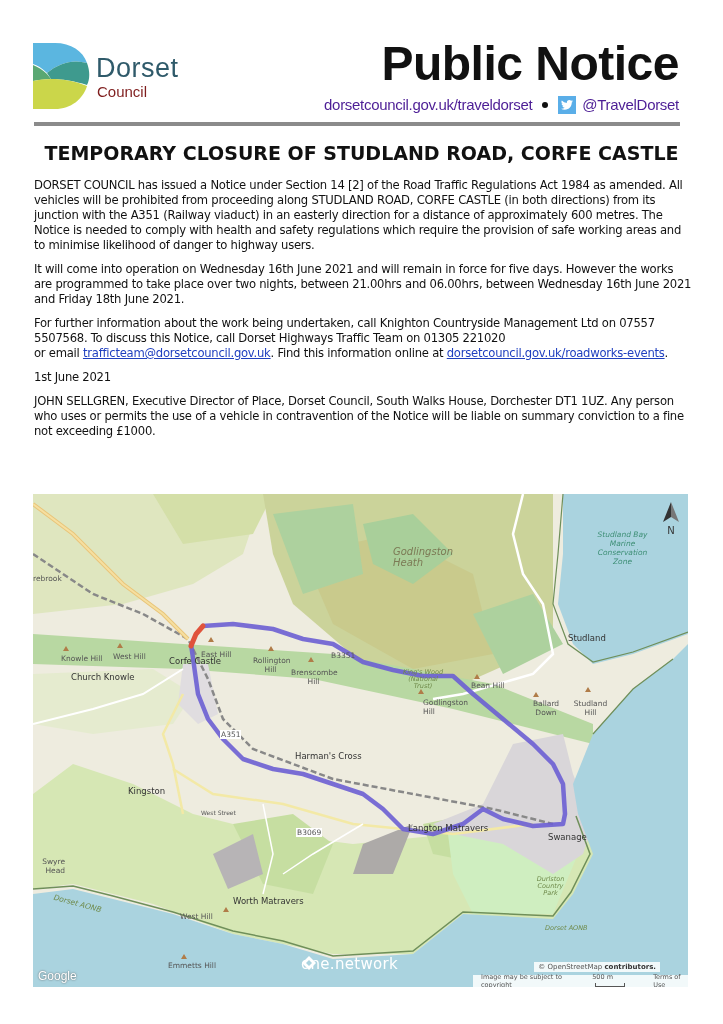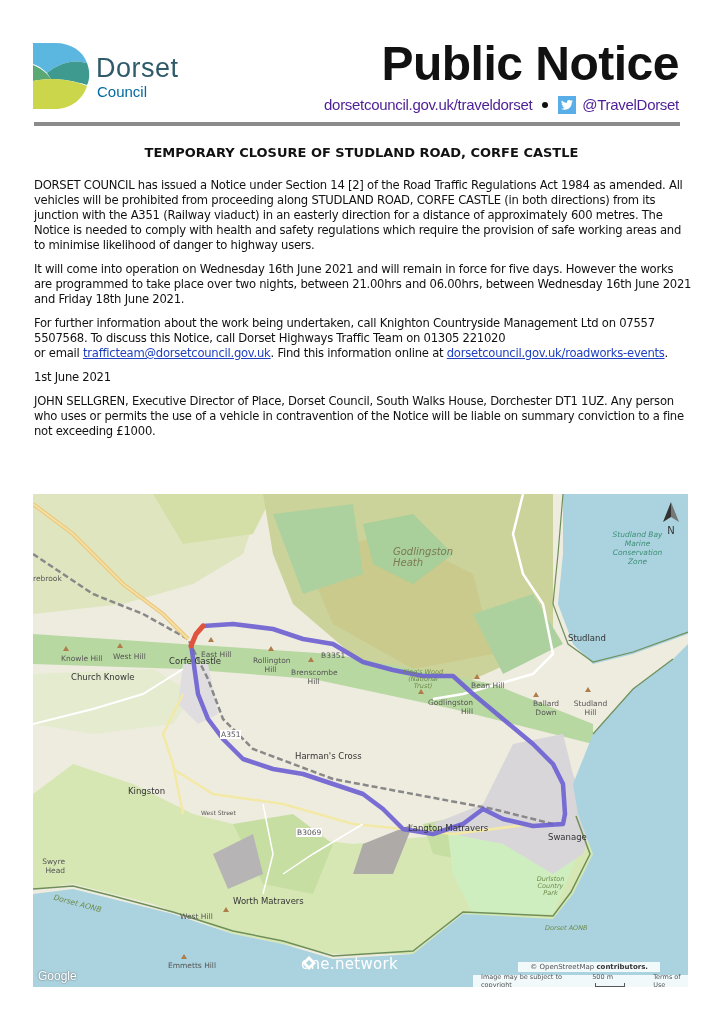--- a/index.html
+++ b/index.html
@@ -1,39 +1,39 @@
 <!DOCTYPE html>
 <html><head>
 <meta charset="utf-8">
 <style>
   html,body{margin:0;padding:0;background:#fff;}
   body{width:723px;height:1024px;position:relative;overflow:hidden;font-family:"DejaVu Sans",sans-serif;color:#111;}
   .logo{position:absolute;left:33px;top:43px;width:160px;height:66px;}
   .logo svg{position:absolute;left:0;top:0;}
   .logo .name{position:absolute;left:63px;top:12px;font-family:"Liberation Sans",sans-serif;color:#2f5a6a;font-size:27px;line-height:27px;letter-spacing:0.5px;}
-  .logo .sub{position:absolute;left:64px;top:41px;font-family:"Liberation Sans",sans-serif;color:#0369a1;font-size:15px;line-height:15px;}
+  .logo .sub{position:absolute;left:64px;top:41px;font-family:"Liberation Sans",sans-serif;color:#7f1d1d;font-size:15px;line-height:15px;}
   .title{position:absolute;right:44px;top:38px;font-family:"Liberation Sans",sans-serif;font-weight:bold;font-size:48px;line-height:52px;color:#111;letter-spacing:-0.5px;}
   .contact{position:absolute;right:44px;top:96px;font-family:"Liberation Sans",sans-serif;font-size:15px;line-height:18px;color:#4c1d95;display:flex;align-items:center;gap:6px;letter-spacing:-0.3px;}
   .dot{width:6px;height:6px;border-radius:50%;background:#111;display:inline-block;margin:0 4px;}
   .tw{width:18px;height:18px;background:#5aaee8;display:inline-flex;align-items:center;justify-content:center;}
   .rule{position:absolute;left:34px;top:122px;width:646px;height:4px;background:#8b8b8b;}
-  .heading{position:absolute;left:0;width:723px;top:143px;text-align:center;font-weight:bold;font-size:13px;line-height:20px;letter-spacing:0;}
+  .heading{position:absolute;left:0;width:723px;top:143px;text-align:center;font-weight:bold;font-size:19px;line-height:20px;letter-spacing:0;}
   .body{position:absolute;left:34px;top:178px;width:660px;font-size:11.6px;line-height:15px;letter-spacing:-0.25px;}
   .body p{margin:0 0 9px 0;}
   .body p.b{font-weight:bold;}
   .body a{color:#1f3fbf;text-decoration:underline;}
   .map{position:absolute;left:33px;top:494px;width:655px;height:493px;overflow:hidden;background:#efece4;}
   .map svg{position:absolute;left:0;top:0;}
   .lbl{position:absolute;font-size:7.5px;color:#555;white-space:nowrap;line-height:9px;}
   .lbl.big{font-size:8.5px;color:#333;}
   .lbl.it{font-style:italic;color:#6f8a4a;}
   .lbl.sea{font-style:italic;color:#3e8f76;text-align:center;}
   .google{position:absolute;left:5px;bottom:4px;font-family:"Liberation Sans",sans-serif;font-size:12px;color:#fff;text-shadow:0 0 2px #555;}
   .onenet{position:absolute;left:268px;bottom:14px;font-size:15px;color:#fff;display:flex;align-items:center;gap:4px;letter-spacing:0.3px;}
-  .osm{position:absolute;right:28px;bottom:15px;background:rgba(255,255,255,0.85);font-size:7px;padding:1px 12px;color:#555;}
+  .osm{position:absolute;right:28px;bottom:15px;background:rgba(255,255,255,0.85);font-size:7px;padding:1px 4px;color:#555;}
   .osm b{color:#333;}
   .footbar{position:absolute;left:440px;right:0;bottom:0;height:12px;background:rgba(255,255,255,0.85);font-size:6.5px;color:#555;display:flex;align-items:center;gap:16px;padding-left:8px;}
   .scale{display:inline-block;width:28px;height:3px;border:1px solid #555;border-top:none;margin-left:3px;}
   .north{position:absolute;right:6px;top:6px;width:22px;height:36px;}
 </style>
 </head>
 <body>
 
 <div class="logo">
   <svg width="58" height="66" viewBox="0 0 58 66">
@@ -134,27 +134,27 @@
   </svg>
 
   <span class="lbl" style="left:0;top:80px">rebrook</span>
   <span class="lbl" style="left:28px;top:160px">Knowle Hill</span>
   <span class="lbl" style="left:80px;top:158px">West Hill</span>
   <span class="lbl big" style="left:38px;top:179px">Church Knowle</span>
   <span class="lbl big" style="left:136px;top:163px">Corfe Castle</span>
   <span class="lbl" style="left:168px;top:156px">East Hill</span>
   <span class="lbl" style="left:220px;top:162px;width:35px;white-space:normal;text-align:center">Rollington Hill</span>
   <span class="lbl" style="left:258px;top:174px;width:45px;white-space:normal;text-align:center">Brenscombe Hill</span>
-  <span class="lbl" style="left:288px;top:157px">B3351</span>
+  <span class="lbl" style="left:298px;top:157px">B3351</span>
   <span class="lbl big it" style="left:360px;top:52px;width:70px;white-space:normal;text-align:left;font-size:10px;line-height:11px;color:#7c7a55">Godlingston Heath</span>
   <span class="lbl it" style="left:365px;top:175px;width:50px;white-space:normal;text-align:center;font-size:6.5px;line-height:7px">King's Wood (National Trust)</span>
   <span class="lbl" style="left:438px;top:187px">Bean Hill</span>
-  <span class="lbl" style="left:390px;top:204px;width:50px;white-space:normal;text-align:right">Godlingston Hill</span>
+  <span class="lbl" style="left:390px;top:204px;width:50px;white-space:normal;text-align:left">Godlingston Hill</span>
   <span class="lbl big" style="left:535px;top:140px">Studland</span>
-  <span class="lbl sea" style="left:577px;top:36px;width:55px;white-space:normal">Studland Bay Marine Conservation Zone</span>
+  <span class="lbl sea" style="left:562px;top:36px;width:55px;white-space:normal">Studland Bay Marine Conservation Zone</span>
   <span class="lbl" style="left:498px;top:205px;width:30px;white-space:normal;text-align:center">Ballard Down</span>
   <span class="lbl" style="left:540px;top:205px;width:35px;white-space:normal;text-align:center">Studland Hill</span>
   <span class="lbl" style="left:187px;top:236px;background:#fff;padding:0 1px">A351</span>
   <span class="lbl big" style="left:262px;top:258px">Harman's Cross</span>
   <span class="lbl big" style="left:95px;top:293px">Kingston</span>
   <span class="lbl" style="left:168px;top:314px;font-size:6px">West Street</span>
   <span class="lbl" style="left:263px;top:334px;background:#fff;padding:0 1px">B3069</span>
   <span class="lbl big" style="left:375px;top:330px">Langton Matravers</span>
   <span class="lbl big" style="left:515px;top:339px">Swanage</span>
   <span class="lbl" style="left:7px;top:363px;width:25px;white-space:normal;text-align:right">Swyre Head</span>

